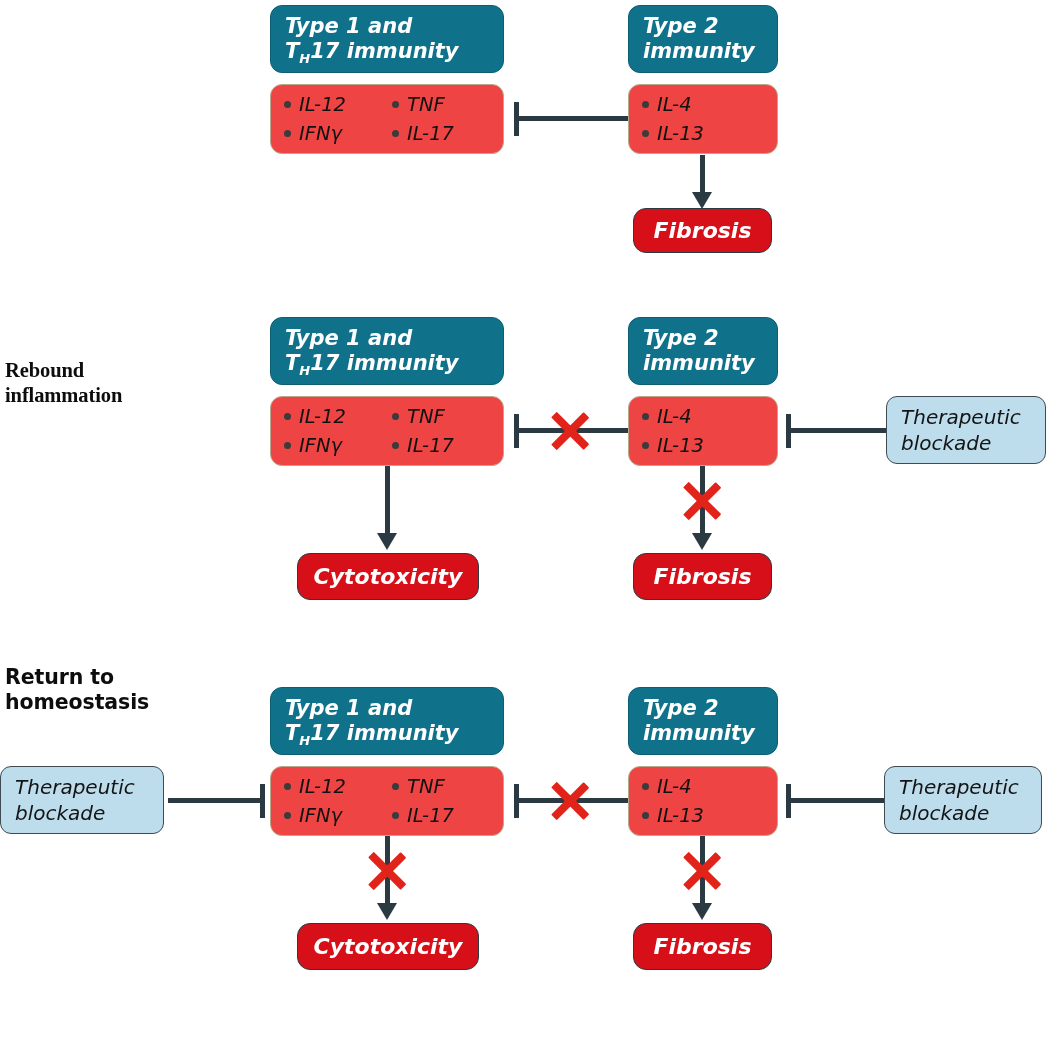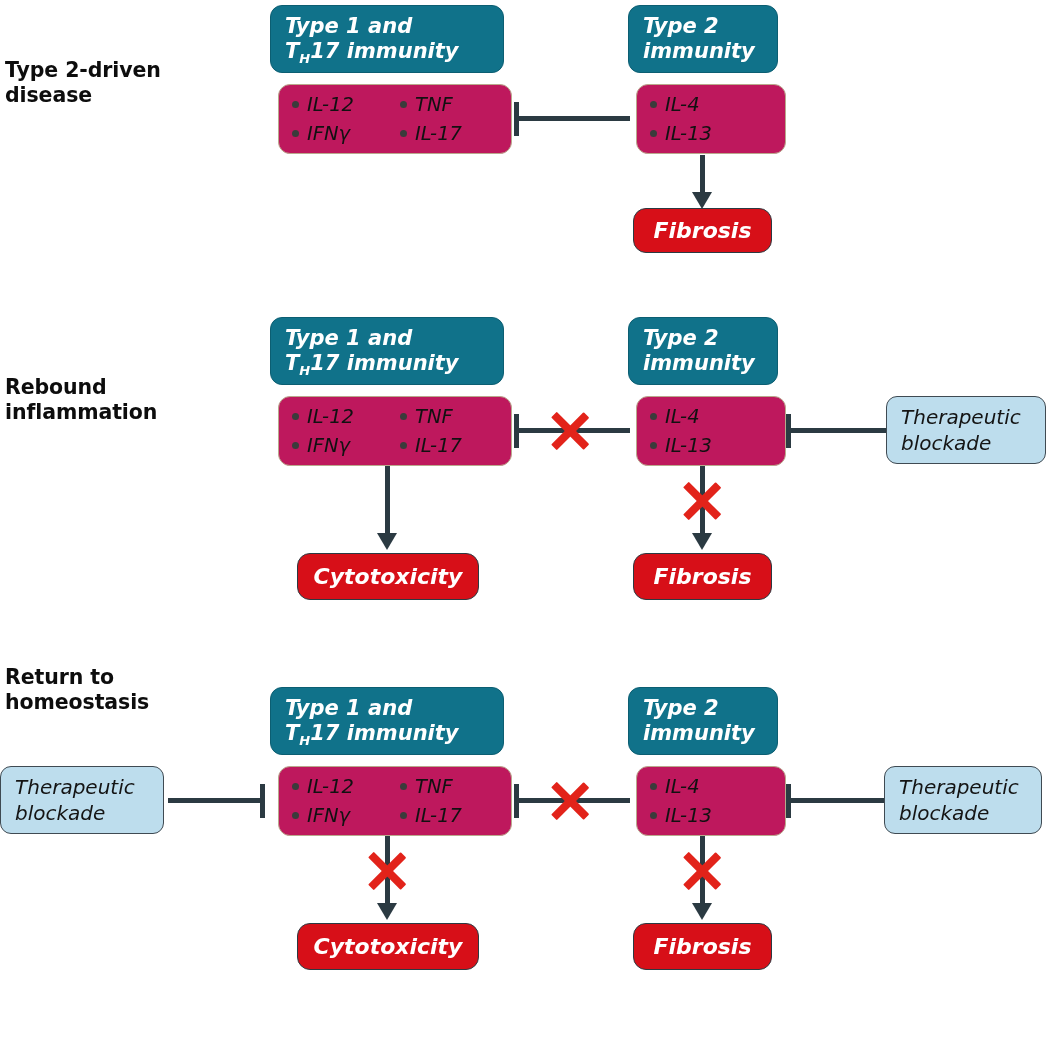--- a/index.html
+++ b/index.html
@@ -50,25 +50,24 @@
     align-items: center;
     z-index: 3;
   }
   .header-box .sub {
     font-size: 13px;
     vertical-align: sub;
     line-height: 0;
   }
 
   .cyto-box {
-    background: #be185d;
+    background: #ef4444;
     border: 1.4px solid #b9a98c;
     border-radius: 12px;
     z-index: 2;
-    margin-left: 8px;
   }
   .cyto-grid {
     display: flex;
     width: 100%;
     padding-left: 13px;
   }
   .cyto-col { display: flex; flex-direction: column; justify-content: center; }
   .cyto-col.c1 { width: 108px; }
   .cyto-item {
     font-family: "DejaVu Sans", sans-serif;
@@ -169,22 +168,20 @@
     white-space: nowrap;
   }
   .footer .sep { color: #5b5b6b; font-weight: normal; padding: 0 4px; }
   .footer .journal { color: #56549a; }
 </style>
 </head>
 <body>
 
 <div id="stage">
 
-  <div class="row-label" style="left:5px; top:58px;">Type 2-driven
-disease</div>
 
   <div class="node header-box" style="left:270px; top:5px; width:234px; height:68px;">
     <div>
       <span>Type 1 and</span><br>
       <span>T</span><span class="sub">H</span><span>17 immunity</span>
     </div>
   </div>
 
   <div class="node cyto-box" style="left:270px; top:84px; width:234px; height:70px;">
     <div class="cyto-grid">
@@ -214,21 +211,21 @@
   </div>
 
   <div class="h-line" style="left:516px; top:116px; width:114px;"></div>
   <div class="tbar" style="left:514px; top:102px;"></div>
 
   <div class="v-line" style="left:700px; top:155px; height:41px;"></div>
   <div class="arrowhead-down" style="left:692px; top:192px;"></div>
 
   <div class="node outcome-box" style="left:633px; top:208px; width:139px; height:45px;">Fibrosis</div>
 
-  <div class="row-label" style="left:5px; top:375px;">Rebound
+  <div class="row-label" style="left:5px; top:358px;font-family:Liberation Serif, serif;">Rebound
 inflammation</div>
 
   <div class="node header-box" style="left:270px; top:317px; width:234px; height:68px;">
     <div>
       <span>Type 1 and</span><br>
       <span>T</span><span class="sub">H</span><span>17 immunity</span>
     </div>
   </div>
 
   <div class="node cyto-box" style="left:270px; top:396px; width:234px; height:70px;">

